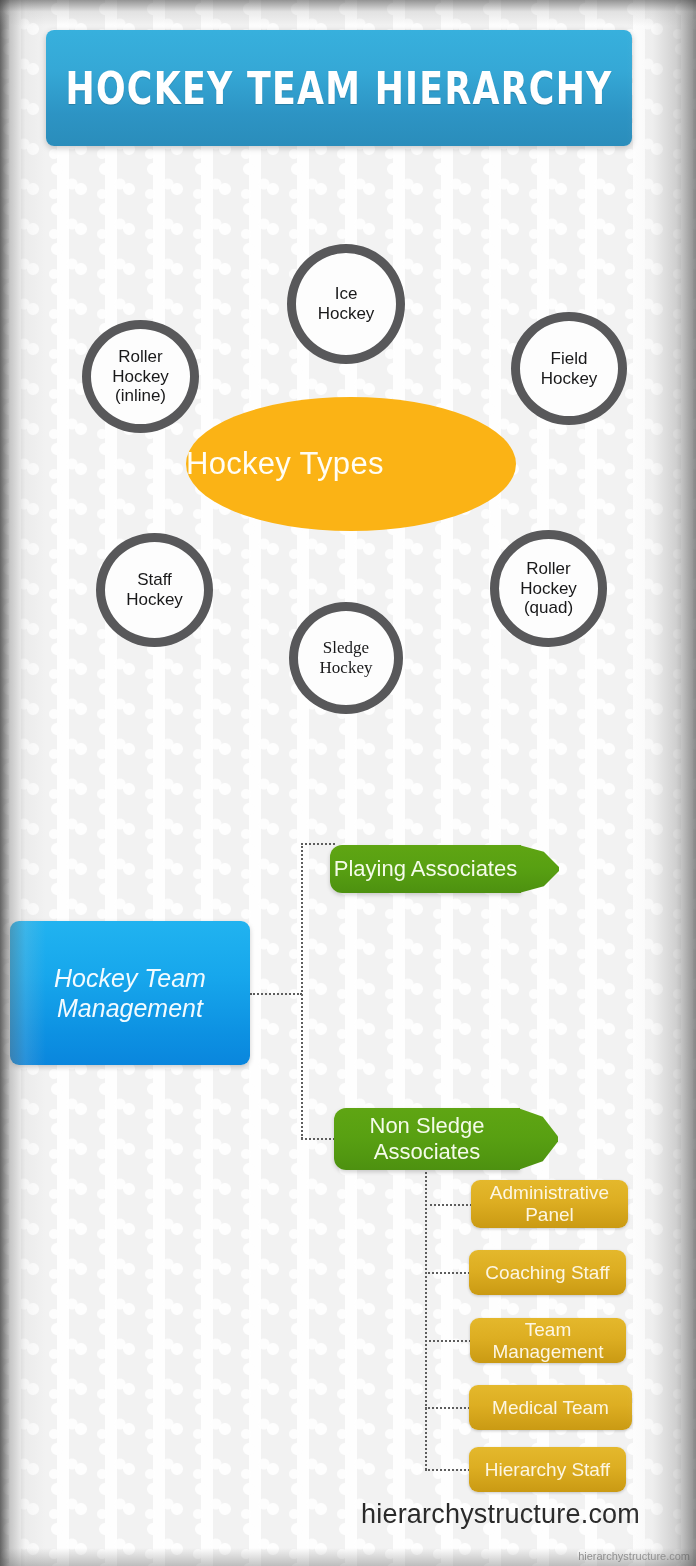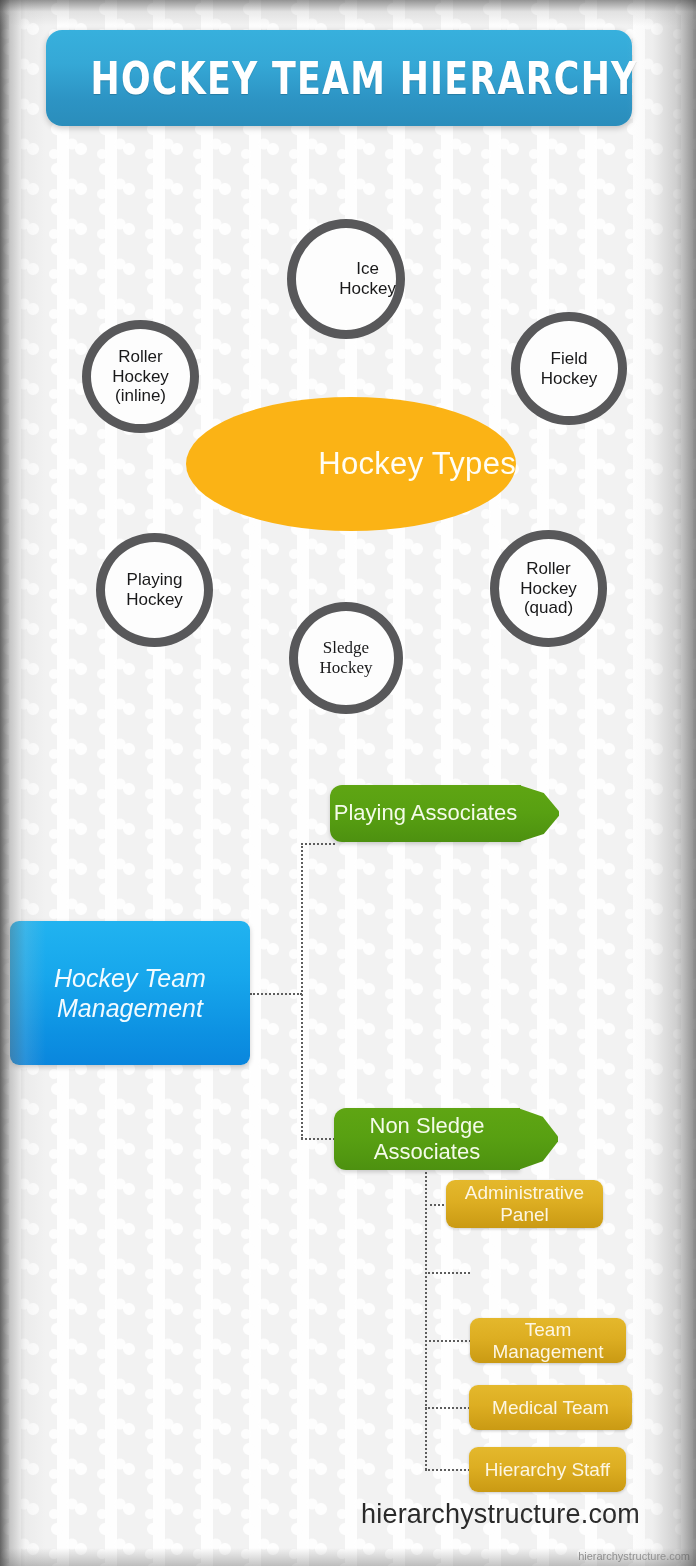--- a/index.html
+++ b/index.html
@@ -62,27 +62,27 @@
     left: 0; right: 0; bottom: 0; height: 18px;
     background: linear-gradient(to top, rgba(90,90,90,.35) 0%, rgba(255,255,255,0) 100%);
   }
 
   
   .header-banner {
     position: absolute;
     left: 46px;
     top: 30px;
     width: 586px;
-    height: 96px;
-    border-radius: 16px;
+    height: 116px;
+    border-radius: 8px;
     background: linear-gradient(to bottom, #37b0dd 0%, #35a8d6 35%, #2d94c4 72%, #2a8dbb 100%);
     box-shadow: 0 2px 6px rgba(0,0,0,.22);
     display: flex;
     align-items: center;
-    justify-content: flex-start;
+    justify-content: center;
   }
   .header-title {
     color: #ffffff;
     font-family: "DejaVu Sans Condensed", "Liberation Sans Narrow", "Liberation Sans", sans-serif;
     font-weight: bold;
     font-size: 45px;
     letter-spacing: 1.5px;
     transform: scaleX(.86);
     white-space: nowrap;
     text-shadow: 0 1px 1px rgba(0,0,0,.18);
@@ -92,21 +92,21 @@
   .hub-ellipse {
     position: absolute;
     left: 186px;
     top: 397px;
     width: 330px;
     height: 134px;
     border-radius: 50%;
     background: #fbb315;
     display: flex;
     align-items: center;
-    justify-content: flex-end;
+    justify-content: flex-start;
   }
   .hub-label {
     color: #fffdf4;
     font-size: 31px;
     letter-spacing: .3px;
   }
 
   .type-circle {
     position: absolute;
     border-radius: 50%;
@@ -222,21 +222,21 @@
 
 <div id="infographic">
 
   <div class="bg-pattern"></div>
   <div class="bg-pattern2"></div>
 
   <div class="header-banner">
     <div class="header-title">HOCKEY TEAM HIERARCHY</div>
   </div>
 
-  <div class="type-circle" style="left:287px; top:219px; width:118px; height:120px;justify-content:flex-end;">
+  <div class="type-circle" style="left:287px; top:244px; width:118px; height:120px;">
     <div>
       <div>Ice</div>
       <div>Hockey</div>
     </div>
   </div>
 
   <div class="type-circle" style="left:82px; top:320px; width:117px; height:113px;">
     <div>
       <div>Roller</div>
       <div>Hockey</div>
@@ -246,21 +246,21 @@
 
   <div class="type-circle" style="left:511px; top:312px; width:116px; height:113px;">
     <div>
       <div>Field</div>
       <div>Hockey</div>
     </div>
   </div>
 
   <div class="type-circle" style="left:96px; top:533px; width:117px; height:114px;">
     <div>
-      <div>Playing</div>
+      <div>Staff</div>
       <div>Hockey</div>
     </div>
   </div>
 
   <div class="type-circle" style="left:289px; top:602px; width:114px; height:112px;font-family:Liberation Serif, serif;">
     <div>
       <div>Sledge</div>
       <div>Hockey</div>
     </div>
   </div>
@@ -292,42 +292,47 @@
   <div class="conn-h" style="left:425px; top:1407px; width:45px;"></div>
   <div class="conn-h" style="left:425px; top:1469px; width:45px;"></div>
 
   <div class="main-node">
     <div class="main-node-label">
       <div>Hockey Team</div>
       <div>Management</div>
     </div>
   </div>
 
-  <div class="arrow-banner" style="left:330px; top:785px; width:191px; height:57px;">
+  <div class="arrow-banner" style="left:330px; top:845px; width:191px; height:48px;">
     <span class="tip"></span>
     <div class="arrow-label">
       <div>Playing Associates</div>
     </div>
   </div>
 
   <div class="arrow-banner" style="left:334px; top:1108px; width:186px; height:62px;">
     <span class="tip"></span>
     <div class="arrow-label">
       <div>Non Sledge</div>
       <div>Associates</div>
     </div>
   </div>
 
-  <div class="gold-box" style="left:446px; top:1180px; width:157px; height:48px;">
+  <div class="gold-box" style="left:471px; top:1180px; width:157px; height:48px;">
     <div>
       <div>Administrative</div>
       <div>Panel</div>
     </div>
   </div>
 
+  <div class="gold-box" style="left:469px; top:1250px; width:157px; height:45px;">
+    <div>
+      <div>Coaching Staff</div>
+    </div>
+  </div>
 
   <div class="gold-box" style="left:470px; top:1318px; width:156px; height:45px;align-items:flex-end;">
     <div>
       <div>Team Management</div>
     </div>
   </div>
 
   <div class="gold-box" style="left:469px; top:1385px; width:163px; height:45px;">
     <div>
       <div>Medical Team</div>

